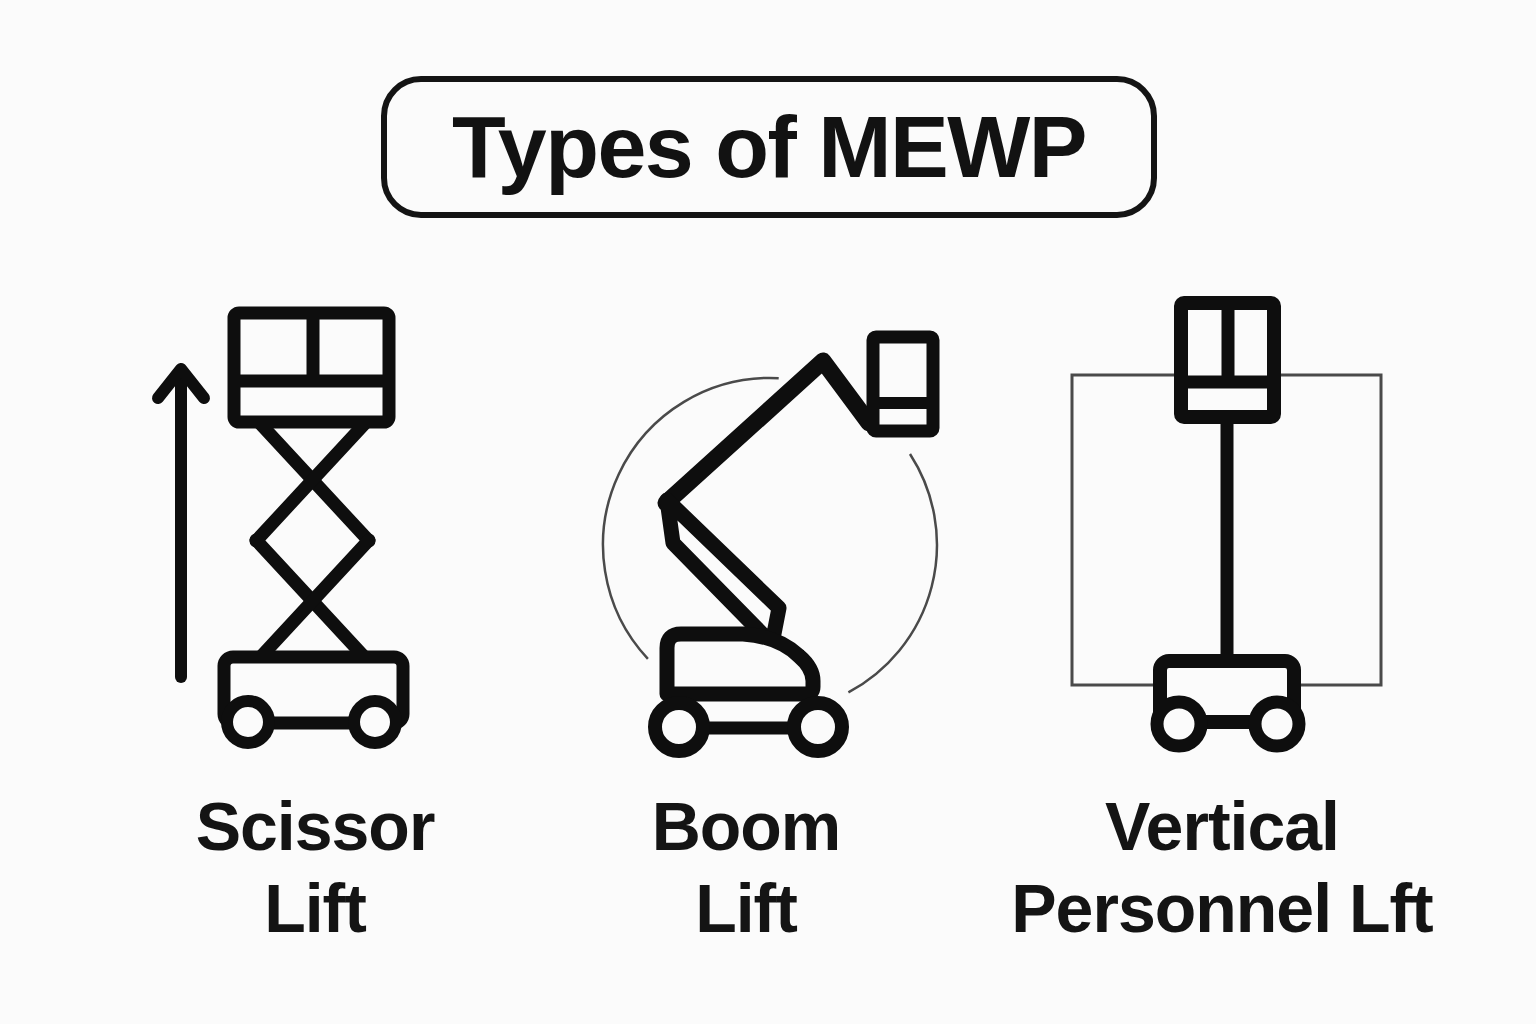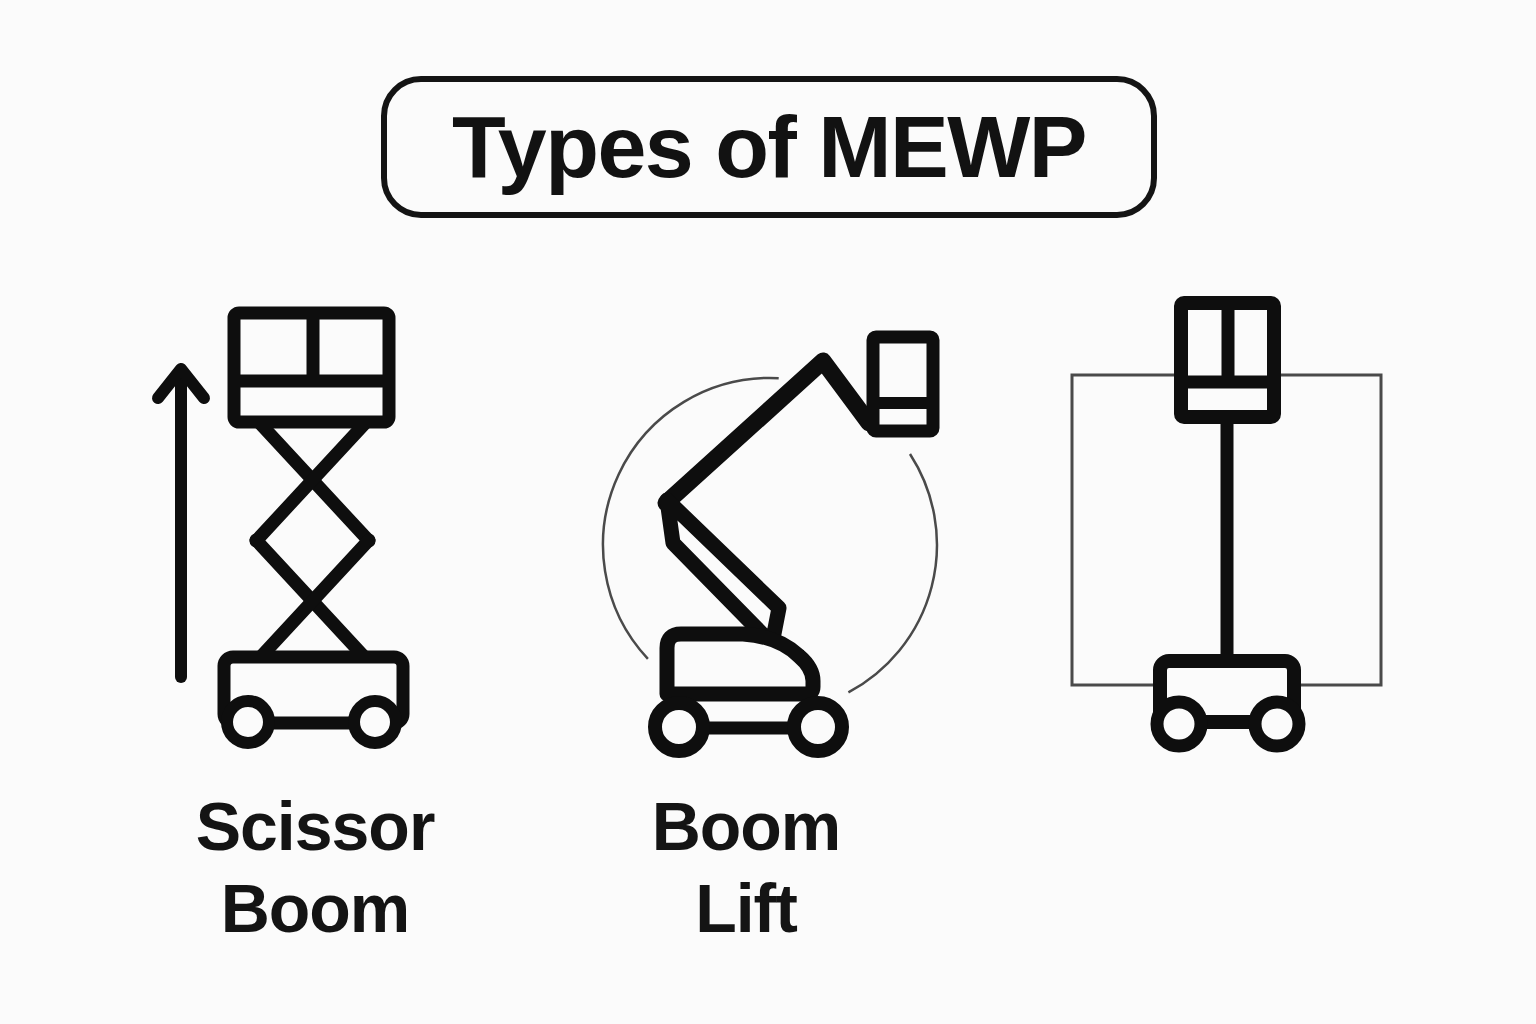--- a/index.html
+++ b/index.html
@@ -95,17 +95,19 @@
         <circle cx="1277" cy="724" r="22" class="ink fillbg" stroke-width="13"></circle>
       </g>
     </g>
   </svg>
 
   <div class="title-box">
     <span class="title-text">Types of MEWP</span>
   </div>
 
   <div class="type-label label-scissor">Scissor
-Boom</div>
+Lift</div>
   <div class="type-label label-boom">Boom
 Lift</div>
+  <div class="type-label label-vertical">Vertical
+Personnel Lft</div>
 
 </div>
 
 </body></html>

